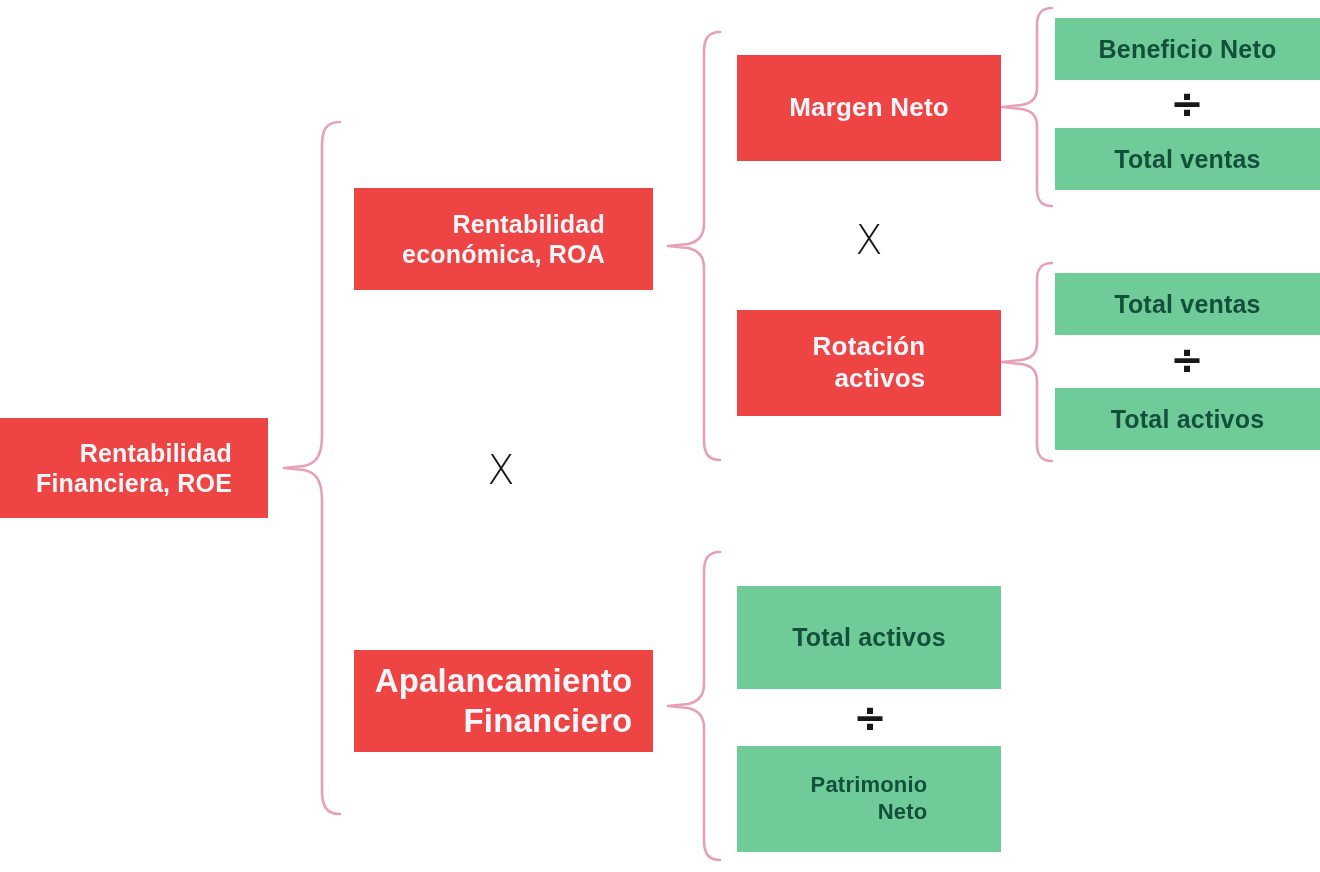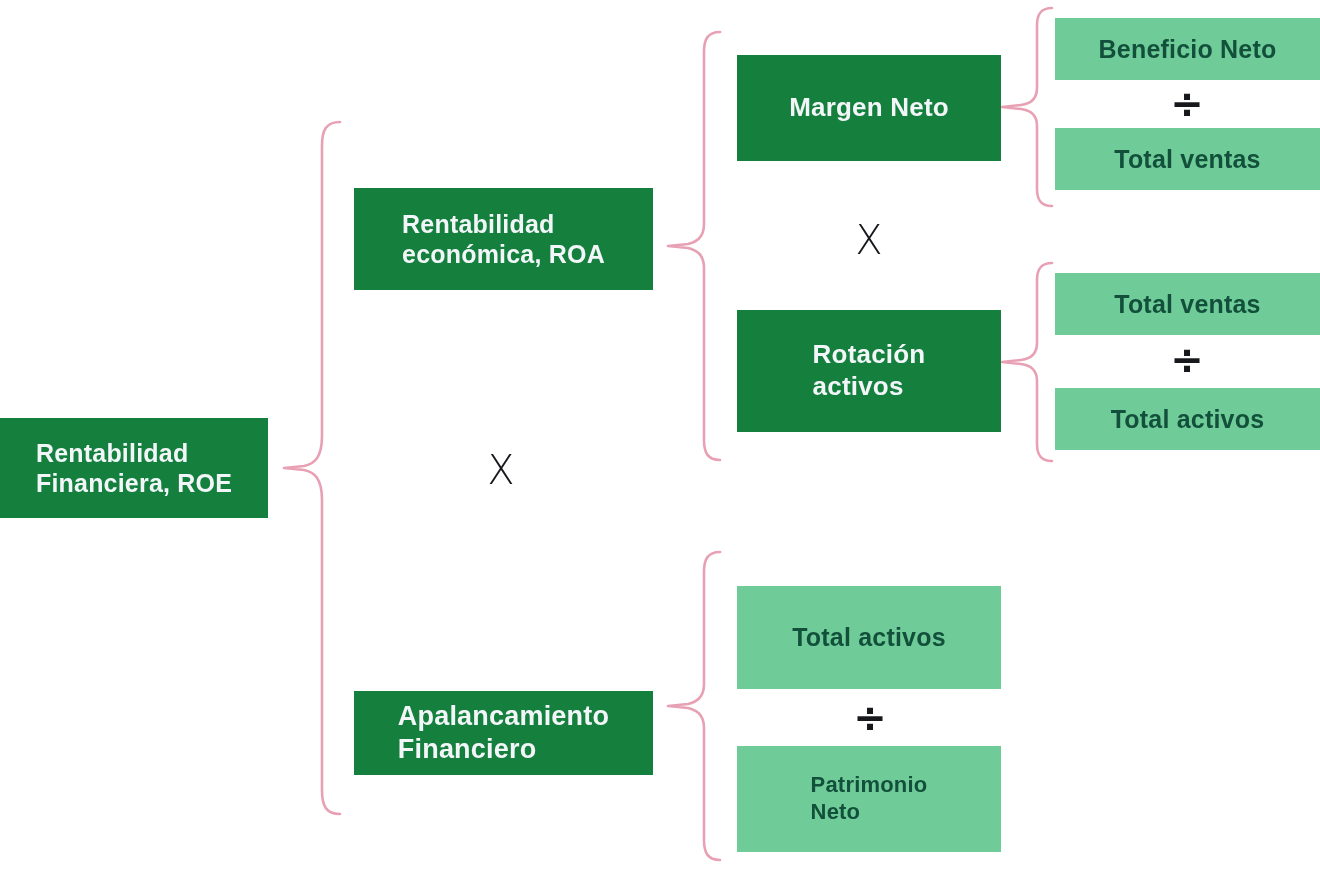--- a/index.html
+++ b/index.html
@@ -19,28 +19,28 @@
     overflow: hidden;
   }
 
   
   .node {
     position: absolute;
     box-sizing: border-box;
     display: flex;
     align-items: center;
     justify-content: center;
-    text-align: left;
+    text-align: right;
     font-weight: bold;
     line-height: 1.22;
     letter-spacing: .2px;
     white-space: pre-line;
   }
   .node.dark {
-    background: #15803d;
+    background: #ef4444;
     color: #f2f6f9;
   }
   .node.green {
     background: #6fcb97;
     color: #12503c;
   }
 
   
   .op {
     position: absolute;
@@ -151,28 +151,28 @@
   </div>
 
   <div class="node dark" style="left:0px; top:418px; width:268px; height:100px; font-size:25px;">Rentabilidad
 Financiera, ROE</div>
 
   <div class="node dark" style="left:354px; top:188px; width:299px; height:102px; font-size:25px;">Rentabilidad
 económica, ROA</div>
 
   <div class="op times" style="left:470px; top:440px; width:62px; height:60px;">X</div>
 
-  <div class="node dark" style="left:354px; top:650px; width:299px; height:84px; font-size:27px;margin-top:41px;">Apalancamiento
+  <div class="node dark" style="left:354px; top:650px; width:299px; height:102px; font-size:33px;">Apalancamiento
 Financiero</div>
 
   <div class="node dark" style="left:737px; top:55px; width:264px; height:106px; font-size:26px;">Margen  Neto</div>
 
   <div class="op times" style="left:838px; top:210px; width:62px; height:60px;">X</div>
 
-  <div class="node dark" style="left:737px; top:310px; width:264px; height:122px; font-size:26px;">Rotación
+  <div class="node dark" style="left:737px; top:310px; width:264px; height:106px; font-size:26px;">Rotación
 activos</div>
 
   <div class="node green" style="left:1055px; top:18px; width:265px; height:62px; font-size:25px;">Beneficio Neto</div>
 
   <div class="op divide" style="left:1155px; top:80px; width:64px; height:48px;">÷</div>
 
   <div class="node green" style="left:1055px; top:128px; width:265px; height:62px; font-size:25px;">Total ventas</div>
 
   <div class="node green" style="left:1055px; top:273px; width:265px; height:62px; font-size:25px;">Total ventas</div>
 

